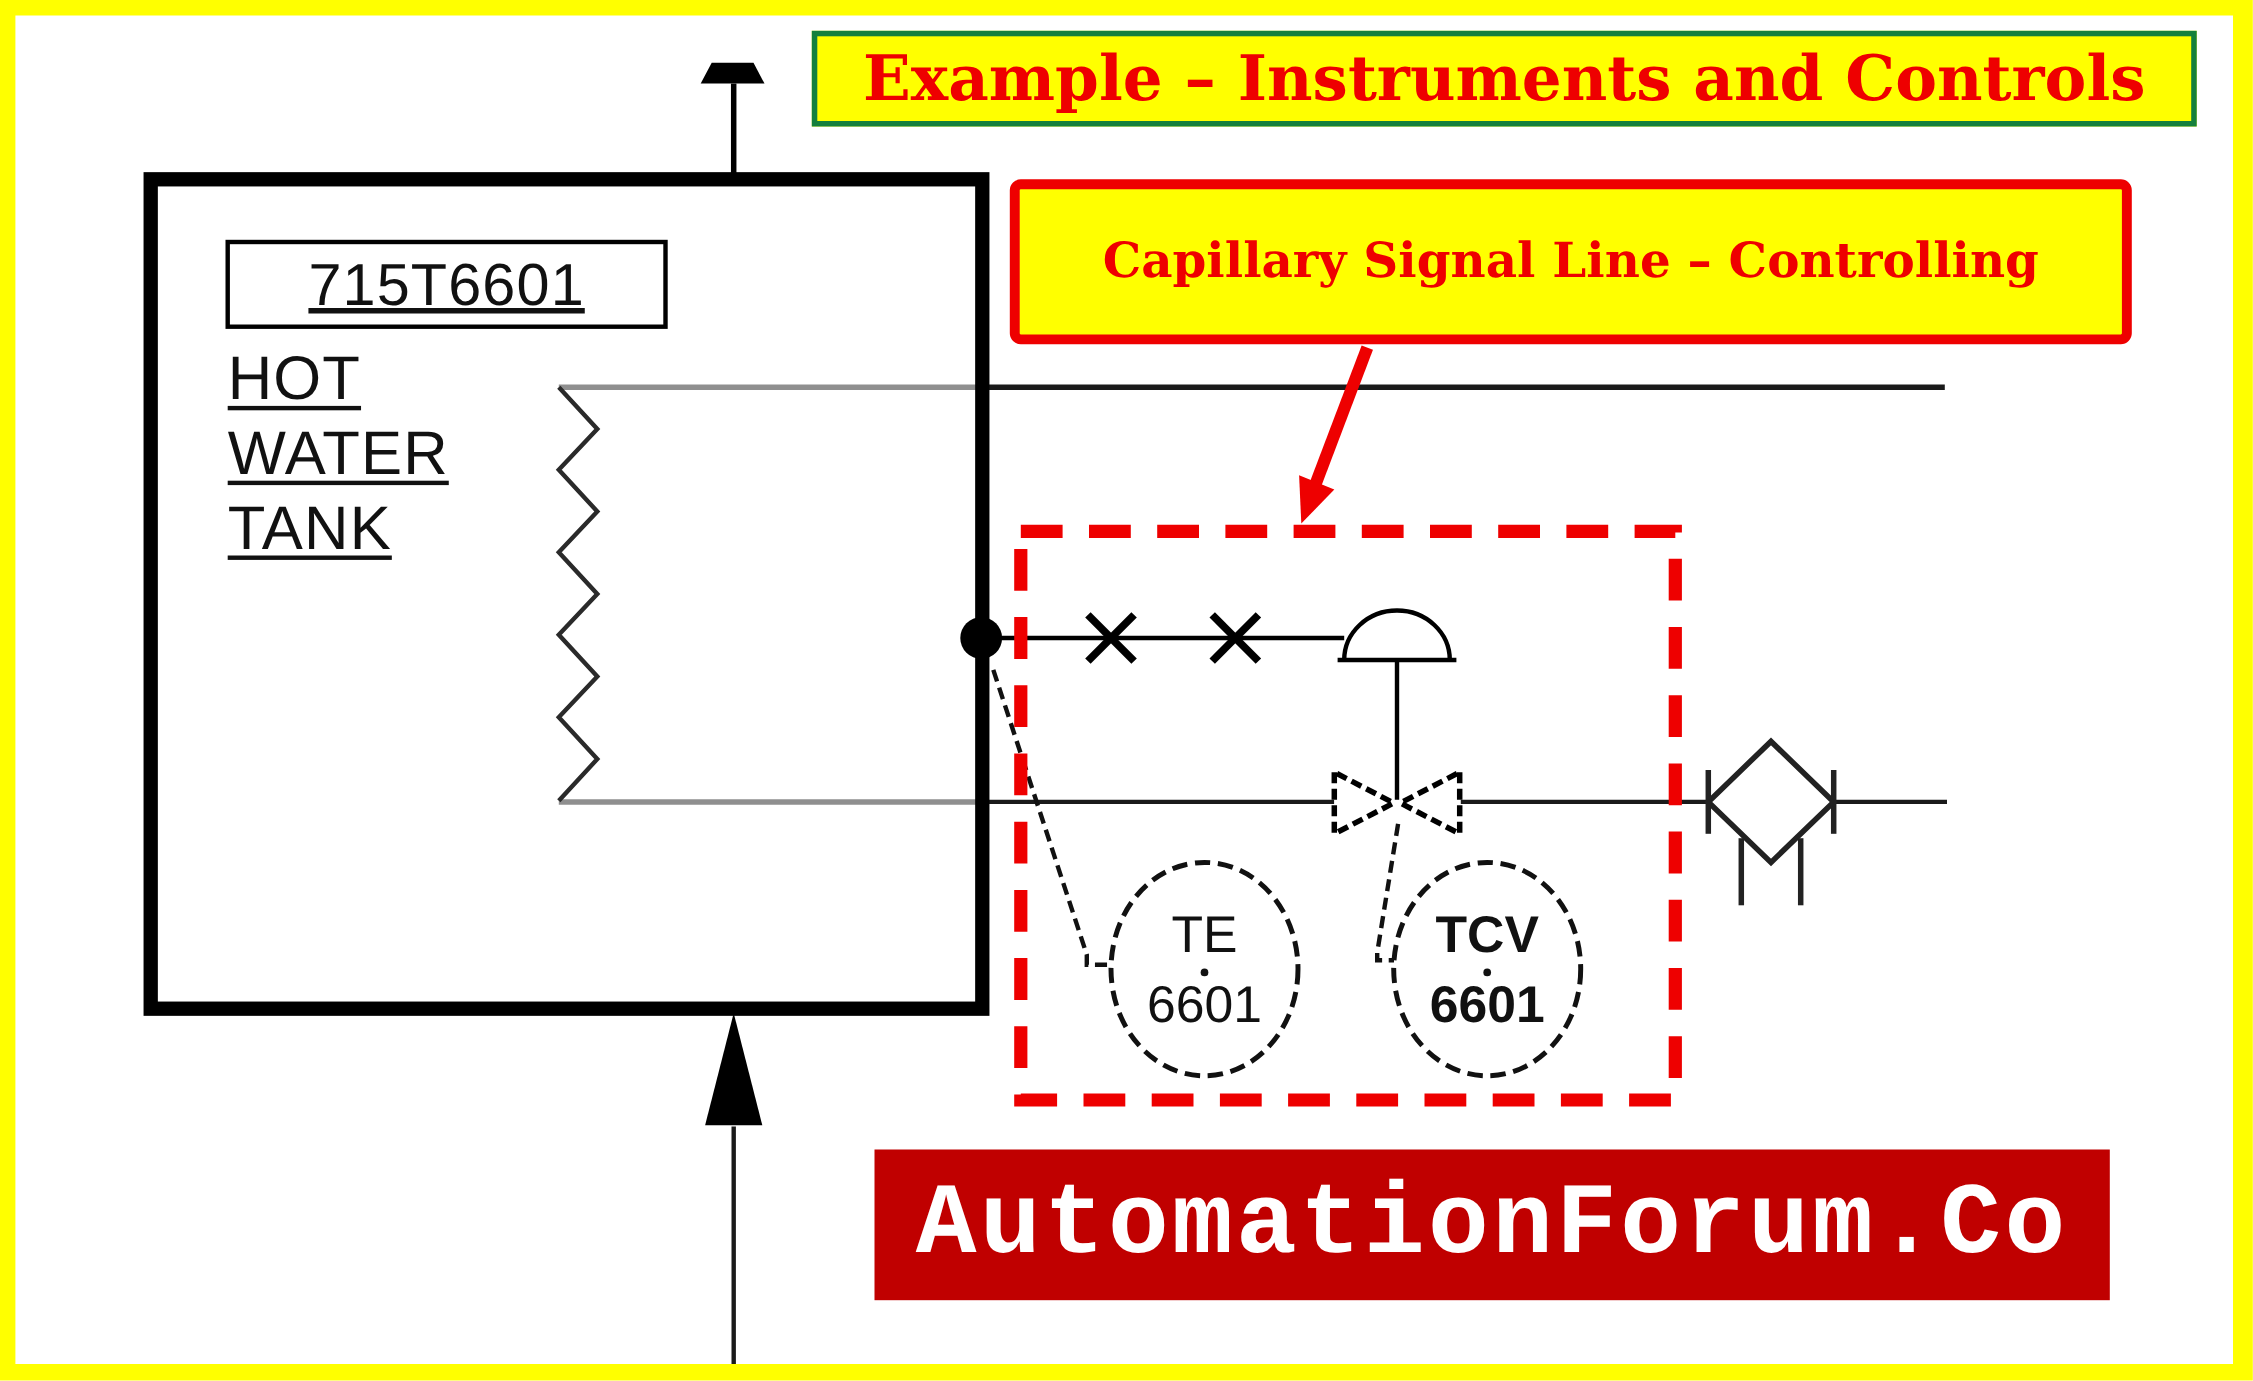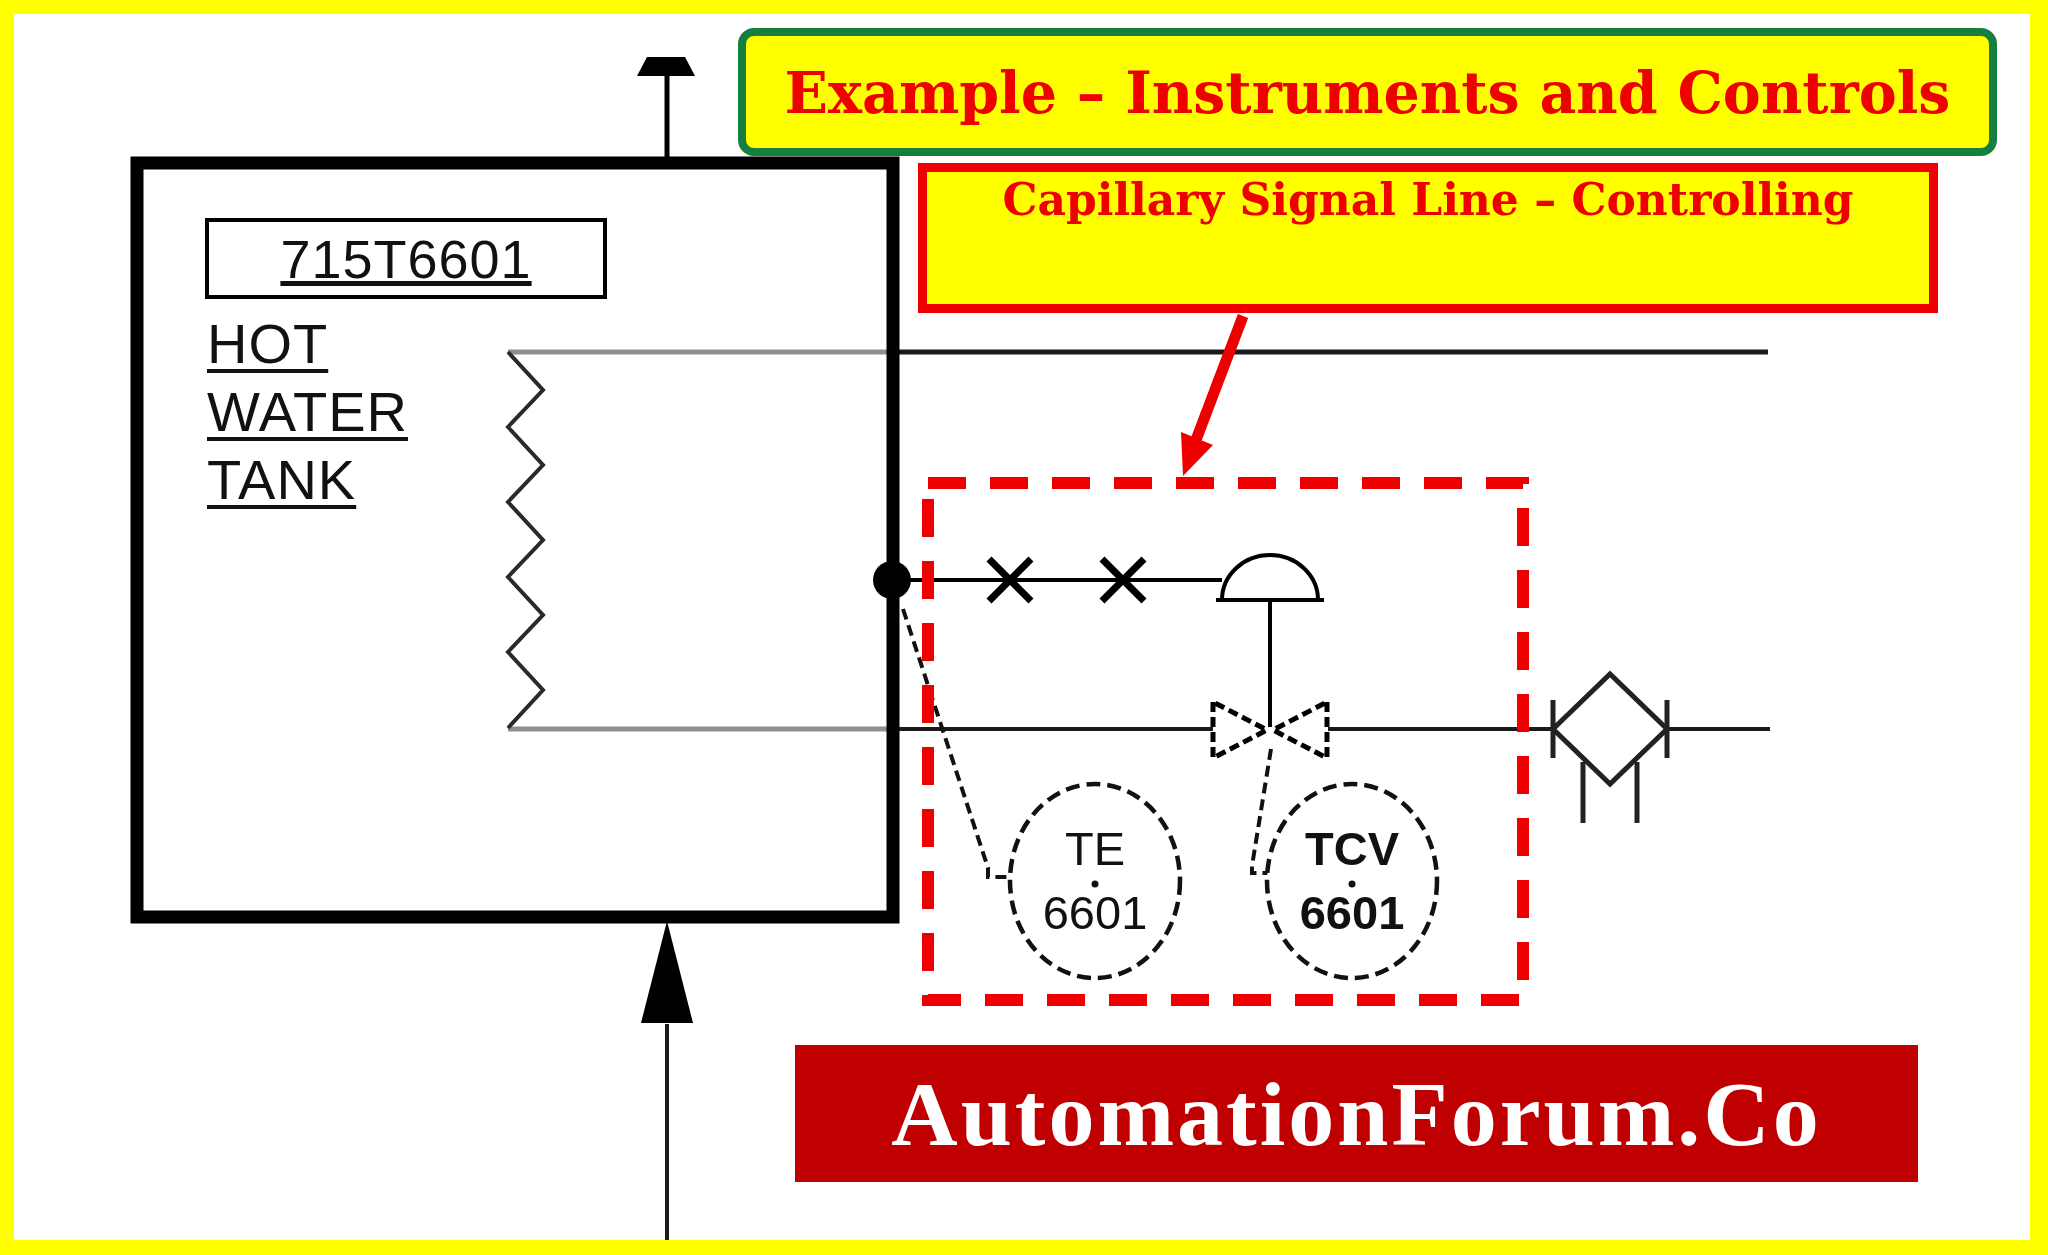--- a/index.html
+++ b/index.html
@@ -2,47 +2,47 @@
 <html><head>
 <meta charset="utf-8">
 <style>
   html,body{margin:0;padding:0;}
   body{width:2048px;height:1255px;position:relative;background:#ffffff;overflow:hidden;
        font-family:"Liberation Sans",sans-serif;}
   .stage{position:absolute;inset:0;width:2048px;height:1255px;}
   svg.art{position:absolute;left:0;top:0;z-index:1;}
   .frame{position:absolute;inset:0;border-style:solid;border-color:#ffff00;
          border-width:14px 18px 15px 14px;z-index:40;pointer-events:none;}
-  .title-box{position:absolute;left:738px;top:28px;width:1259px;height:128px;z-index:30;
-             background:#ffff00;border:8px solid #15803d;border-radius:16px;
+  .title-box{position:absolute;left:738px;top:28px;width:1259px;height:87px;z-index:30;
+             background:#ffff00;border:5px solid #15803d;border-radius:0;
              display:flex;align-items:center;justify-content:center;box-sizing:border-box;}
   .title-box span{font-family:"DejaVu Serif",serif;font-weight:bold;font-size:57px;
                   color:#ee0000;white-space:nowrap;}
   .callout-box{position:absolute;left:918px;top:163px;width:1020px;height:150px;z-index:30;
-               background:#ffff00;border:9px solid #ee0000;border-radius:0;
-               display:flex;flex-direction:column;align-items:center;
+               background:#ffff00;border:9px solid #ee0000;border-radius:10px;
+               display:flex;align-items:center;justify-content:center;
                box-sizing:border-box;}
   .callout-box div{font-family:"DejaVu Serif",serif;font-weight:bold;font-size:44px;
                    line-height:56px;color:#ee0000;white-space:nowrap;}
   .tank-tag{position:absolute;left:207px;top:220px;width:398px;height:77px;z-index:10;
             display:flex;align-items:center;justify-content:center;
             font-size:54px;color:#111;letter-spacing:1px;text-decoration:underline;}
   .tank-name{position:absolute;left:207px;top:310px;z-index:10;}
   .tank-name div{font-size:56px;line-height:68px;color:#111;letter-spacing:1px;
                  text-decoration:underline;text-decoration-thickness:4px;text-underline-offset:6px;
                  width:max-content;}
   .bubble-label{position:absolute;width:172px;height:128px;z-index:10;
                 display:flex;flex-direction:column;align-items:center;justify-content:center;
                 color:#111;}
   .bubble-label div{font-size:47px;line-height:64px;}
   .bubble-te{left:1009px;top:817px;justify-content:space-between;}
   .bubble-tcv{left:1266px;top:817px;font-weight:bold;}
   .banner{position:absolute;left:795px;top:1045px;width:1123px;height:137px;z-index:30;
           background:#c00000;display:flex;align-items:center;justify-content:center;}
-  .banner span{font-family:Liberation Serif, serif;font-weight:bold;font-size:92px;
+  .banner span{font-family:Liberation Mono, monospace;font-weight:bold;font-size:92px;
                color:#ffffff;letter-spacing:3px;white-space:nowrap;}
 </style>
 </head>
 <body>
 
 <div class="stage">
 
   <svg class="art" width="2048" height="1255" viewBox="0 0 2048 1255">
 
     <line x1="508" y1="352" x2="893" y2="352" stroke="#8f8f8f" stroke-width="5"></line>

